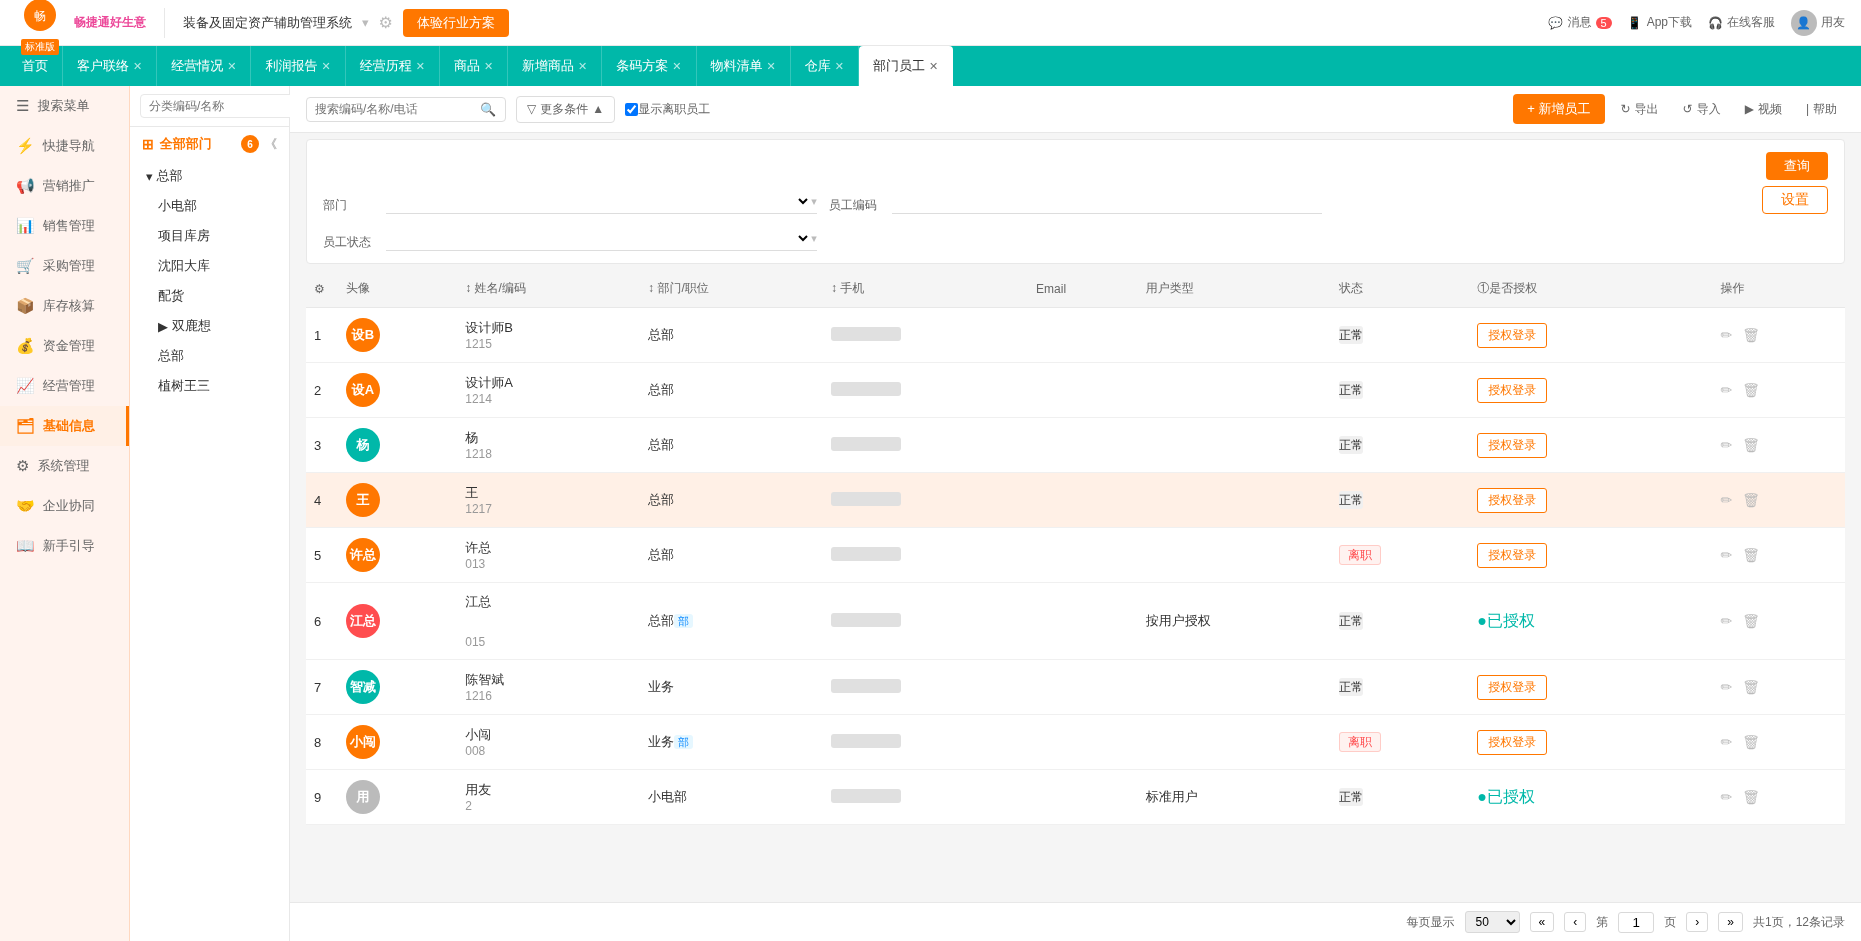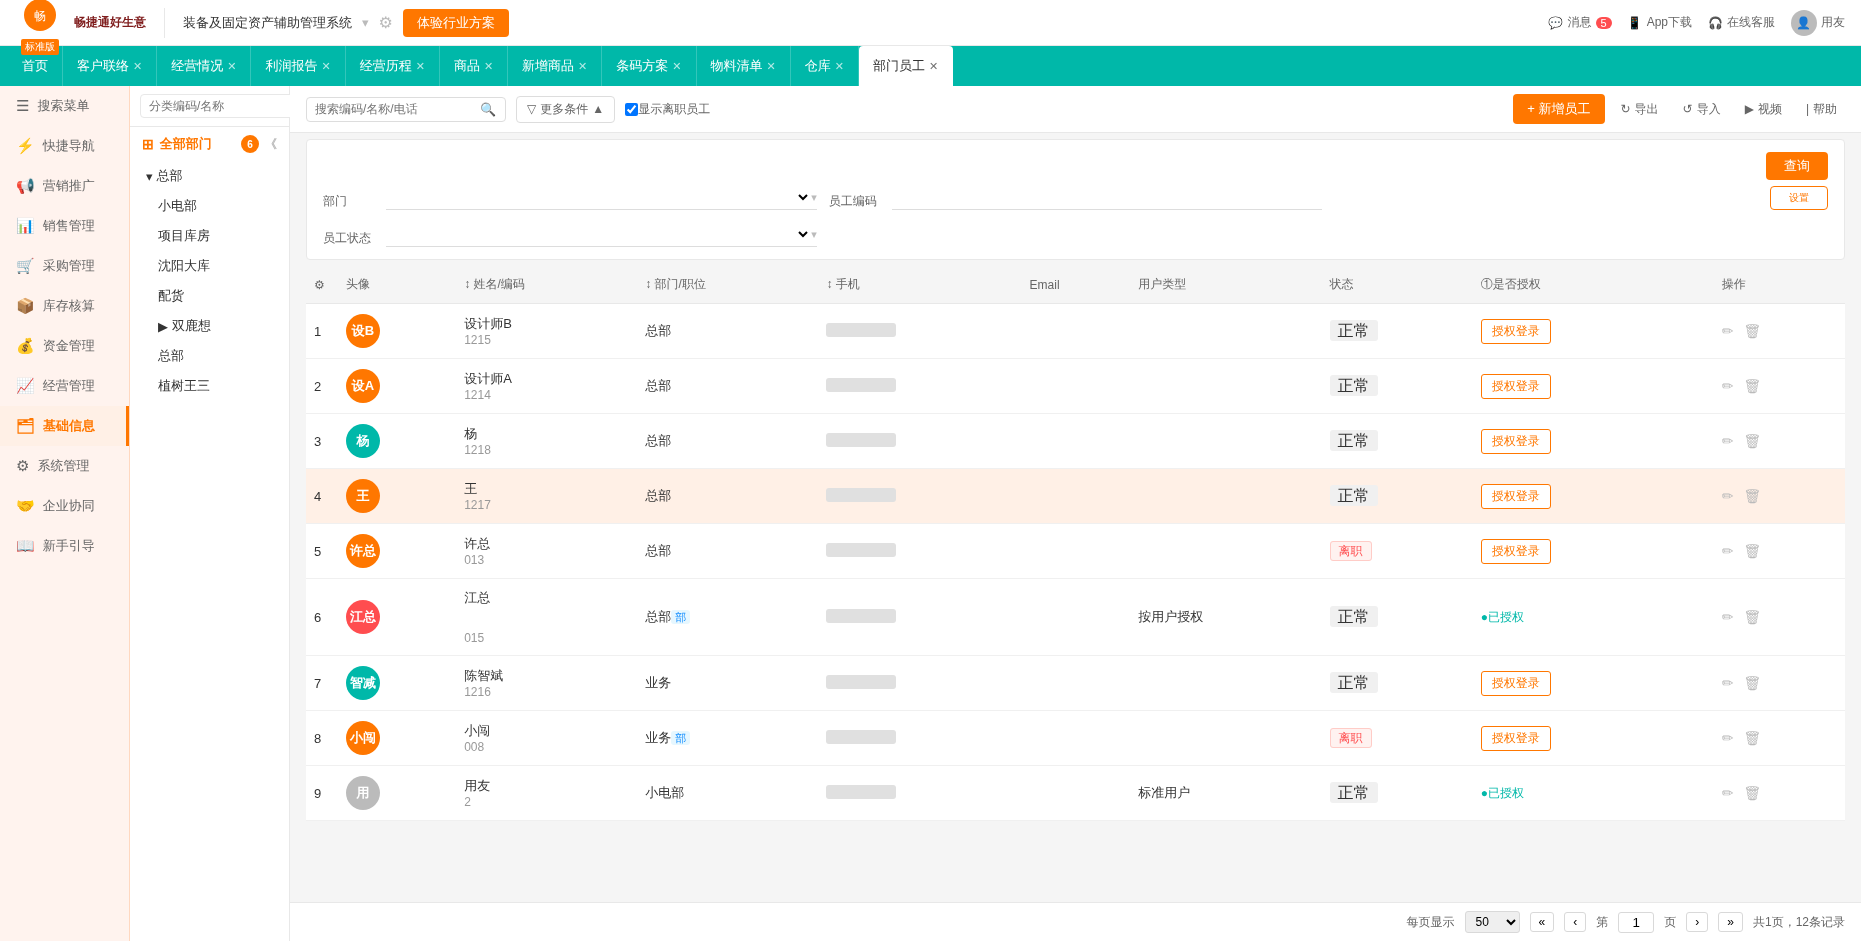--- a/index.html
+++ b/index.html
@@ -70,48 +70,48 @@
       font-size: 12px; padding: 4px 0; background: transparent;
     }
     .filter-select-wrap { flex: 1; display: flex; align-items: center; border-bottom: 1px solid #ddd; }
     .filter-select-wrap select { flex: 1; border: none; outline: none; background: transparent; font-size: 12px; padding: 4px 0; }
     .query-btn {
       background: #ff7700; color: #fff; border: none; padding: 5px 18px;
       border-radius: 4px; cursor: pointer; font-size: 13px;
     }
     .set-btn {
       background: #fff; color: #ff7700; border: 1px solid #ff7700; padding: 4px 18px;
-      border-radius: 4px; cursor: pointer; font-size: 10px;
+      border-radius: 4px; cursor: pointer; font-size: 14px;
     }
 
     
     .table-container { flex: 1; overflow-y: auto; padding: 0 16px 8px; }
     table { width: 100%; border-collapse: collapse; background: #fff; }
     thead tr { background: #f5f5f5; }
     th {
       padding: 10px 8px; text-align: left; font-weight: 500; font-size: 12px;
       color: #666; border-bottom: 1px solid #e8e8e8; white-space: nowrap;
     }
     td {
       padding: 10px 8px; font-size: 13px; border-bottom: 1px solid #f0f0f0;
       vertical-align: middle;
     }
     tr.highlighted td { background: #fff0e6; }
 
     .avatar {
       width: 34px; height: 34px; border-radius: 50%; display: flex;
       align-items: center; justify-content: center; color: #fff; font-size: 13px; font-weight: bold;
     }
-    .status-normal { color: #333; background: #f0f0f0; padding: 2px 8px; border-radius: 3px; font-size: 16px; }
+    .status-normal { color: #333; background: #f0f0f0; padding: 2px 0; border-radius: 3px; font-size: 12px; }
     .status-resigned { color: #ff4d4f; background: #fff2f0; padding: 2px 8px; border-radius: 3px; font-size: 12px; border: 1px solid #ffccc7; }
     .auth-btn {
       border: 1px solid #ff7700; color: #ff7700; background: #fff;
       padding: 3px 10px; border-radius: 3px; cursor: pointer; font-size: 12px;
     }
-    .auth-granted { color: #00b8a9; font-size: 12px; display: flex; align-items: center; gap: 3px; }
+    .auth-granted { color: #00b8a9; font-size: 16px; display: flex; align-items: center; gap: 3px; }
     .dept-tag { background: #e6f7ff; color: #1890ff; border-radius: 3px; padding: 1px 4px; font-size: 11px; }
     .action-icons { display: flex; gap: 10px; color: #bbb; }
     .action-icon { cursor: pointer; font-size: 14px; }
 
     
     .dept-panel {
       width: 160px; background: #fff; border-right: 1px solid #e8e8e8;
       flex-shrink: 0; display: flex; flex-direction: column;
     }
     .dept-header {
@@ -164,21 +164,21 @@
     <div class="logo-area">
       <div style="width:48px;height:48px;display:flex;align-items:center;justify-content:center;">
         <svg width="36" height="36" viewBox="0 0 36 36">
           <circle cx="18" cy="18" r="16" fill="#ff7700"></circle>
           <text x="18" y="23" text-anchor="middle" fill="#fff" font-size="12" font-family="Arial">畅</text>
         </svg>
       </div>
       <span class="logo-badge">标准版</span>
     </div>
     <div style="display:flex;flex-direction:column;justify-content:center;">
-      <span style="font-size:12px;color:#7f1d1d;font-weight:bold;">畅捷通好生意</span>
+      <span style="font-size:12px;color:#ec4899;font-weight:bold;">畅捷通好生意</span>
     </div>
     <div style="width:1px;height:30px;background:#e8e8e8;margin:0 8px;"></div>
     <span class="system-title">装备及固定资产辅助管理系统</span>
     <span style="color:#bbb;cursor:pointer;">▾</span>
     <span style="color:#bbb;cursor:pointer;font-size:16px;">⚙</span>
     <button class="experience-btn">体验行业方案</button>
   </div>
   <div class="top-bar-actions">
     <div class="top-bar-btn">
       <span>💬</span>

